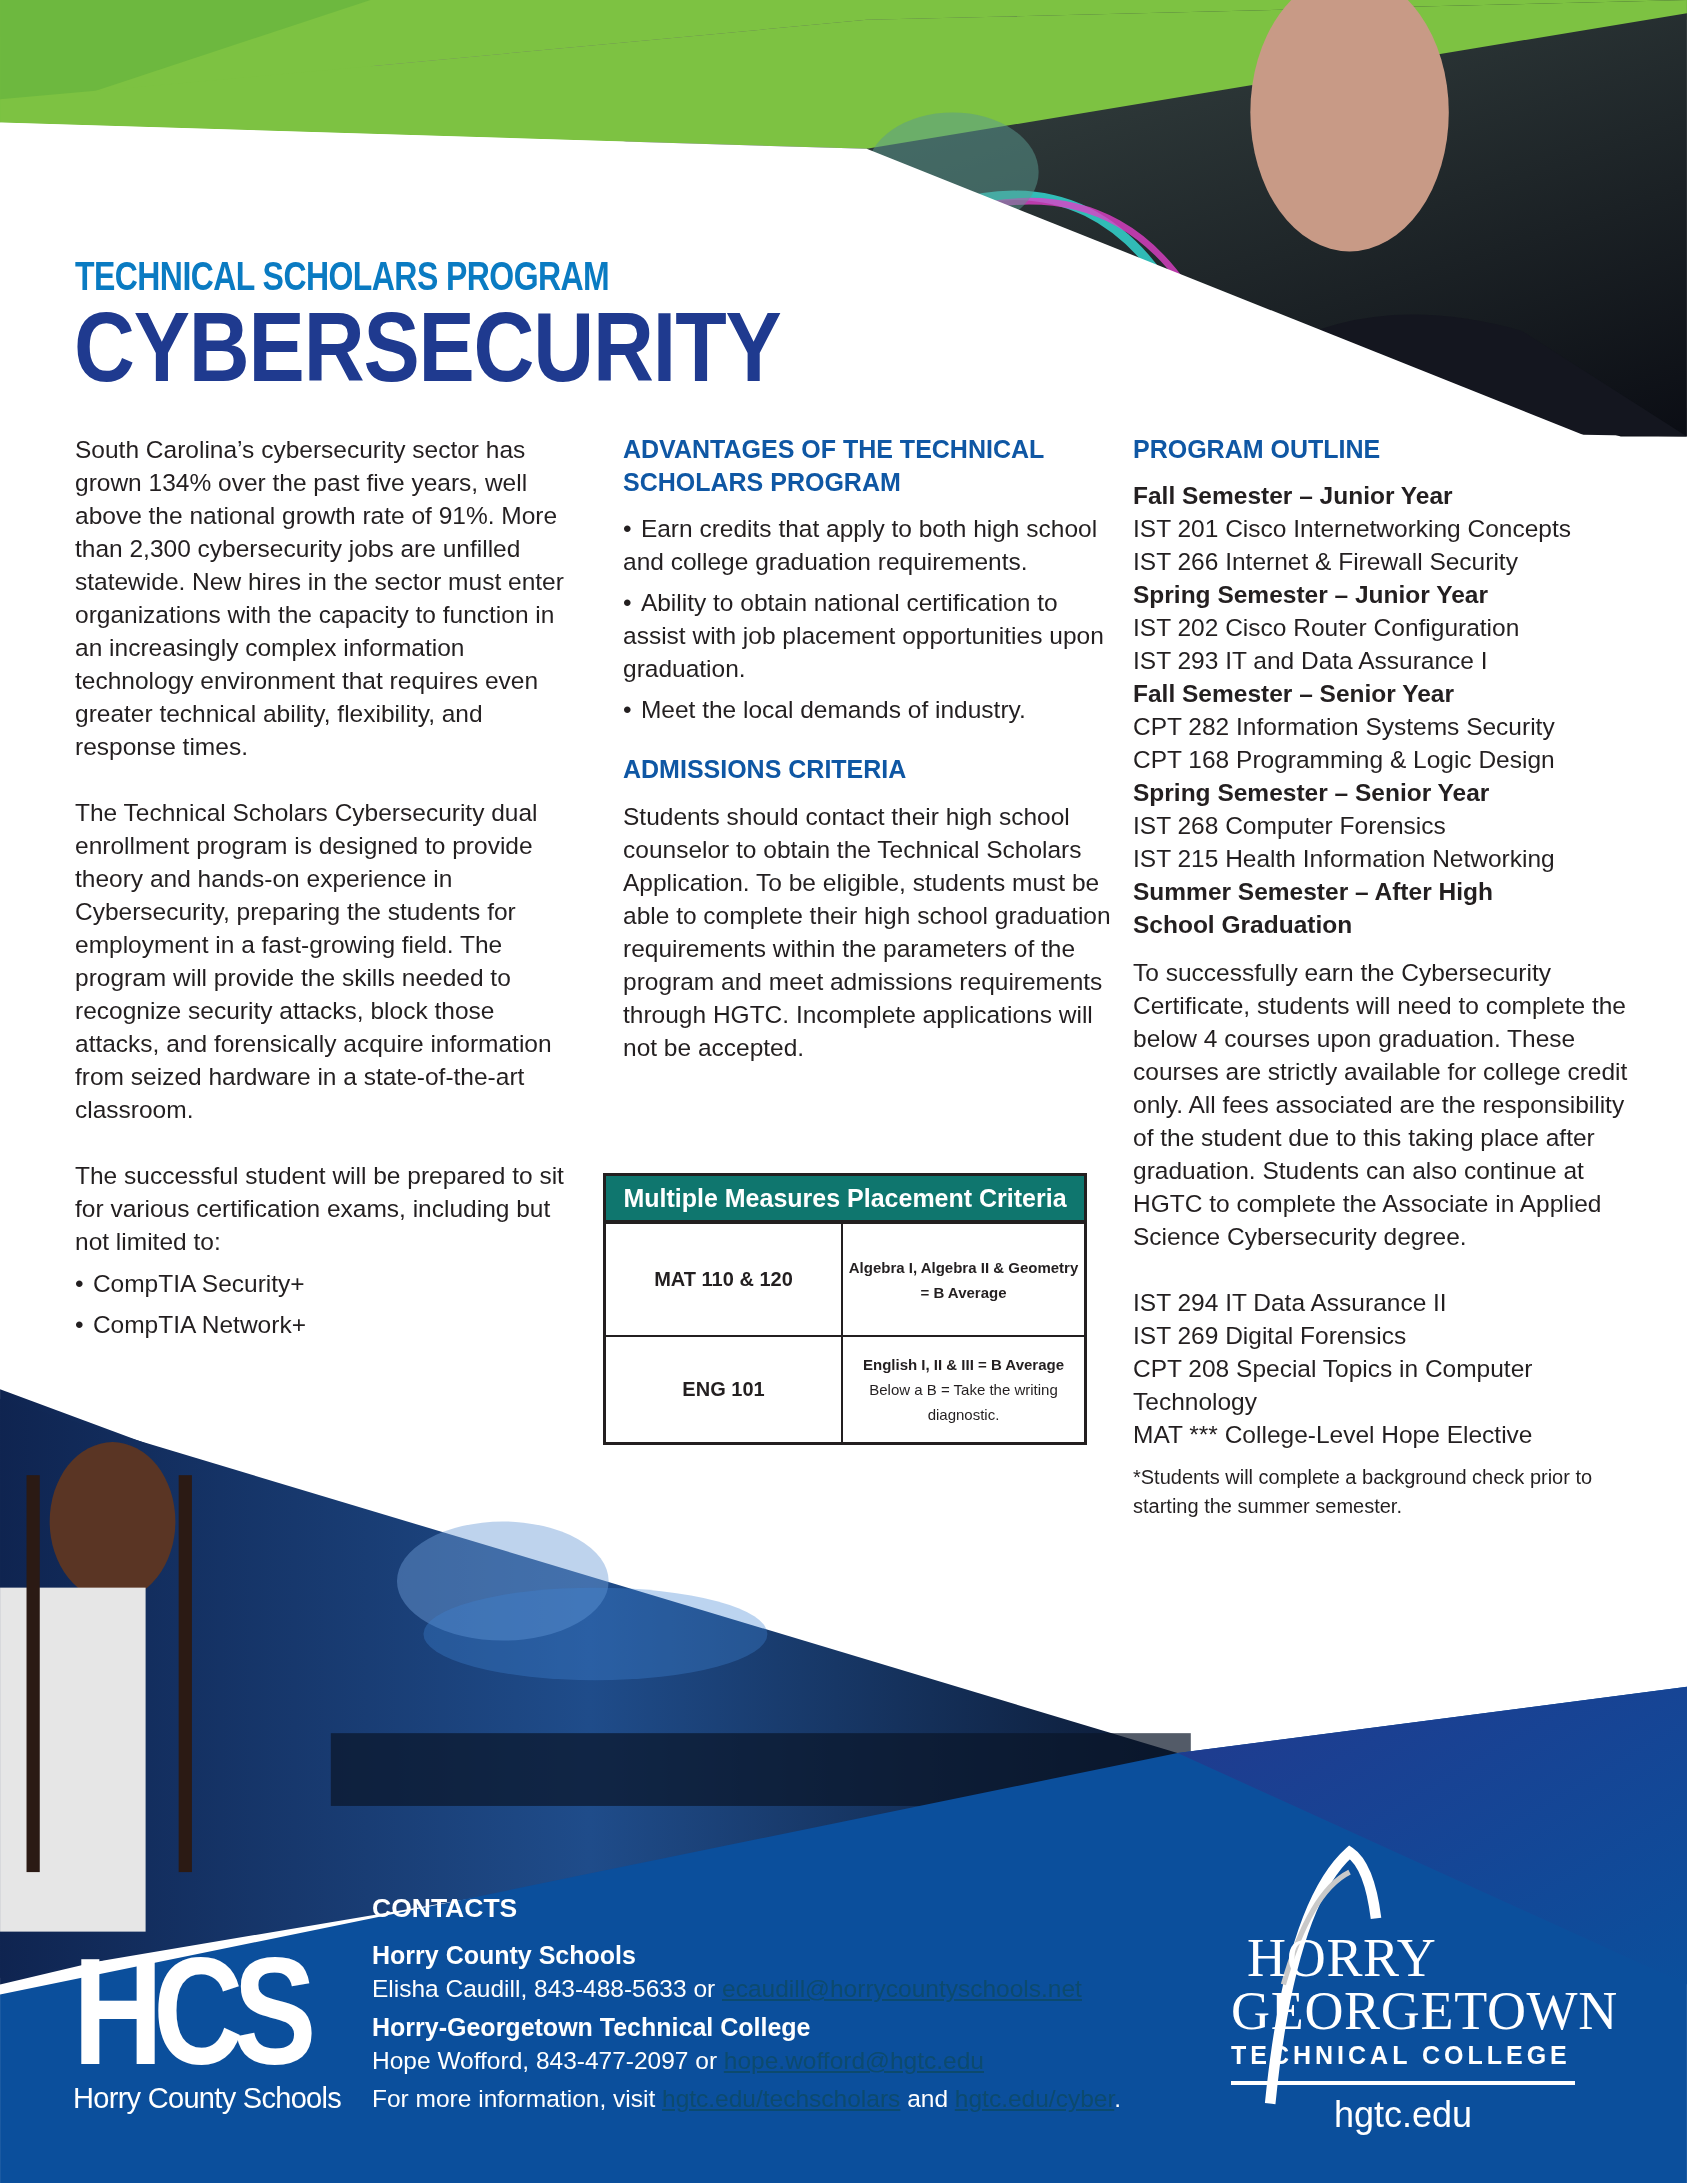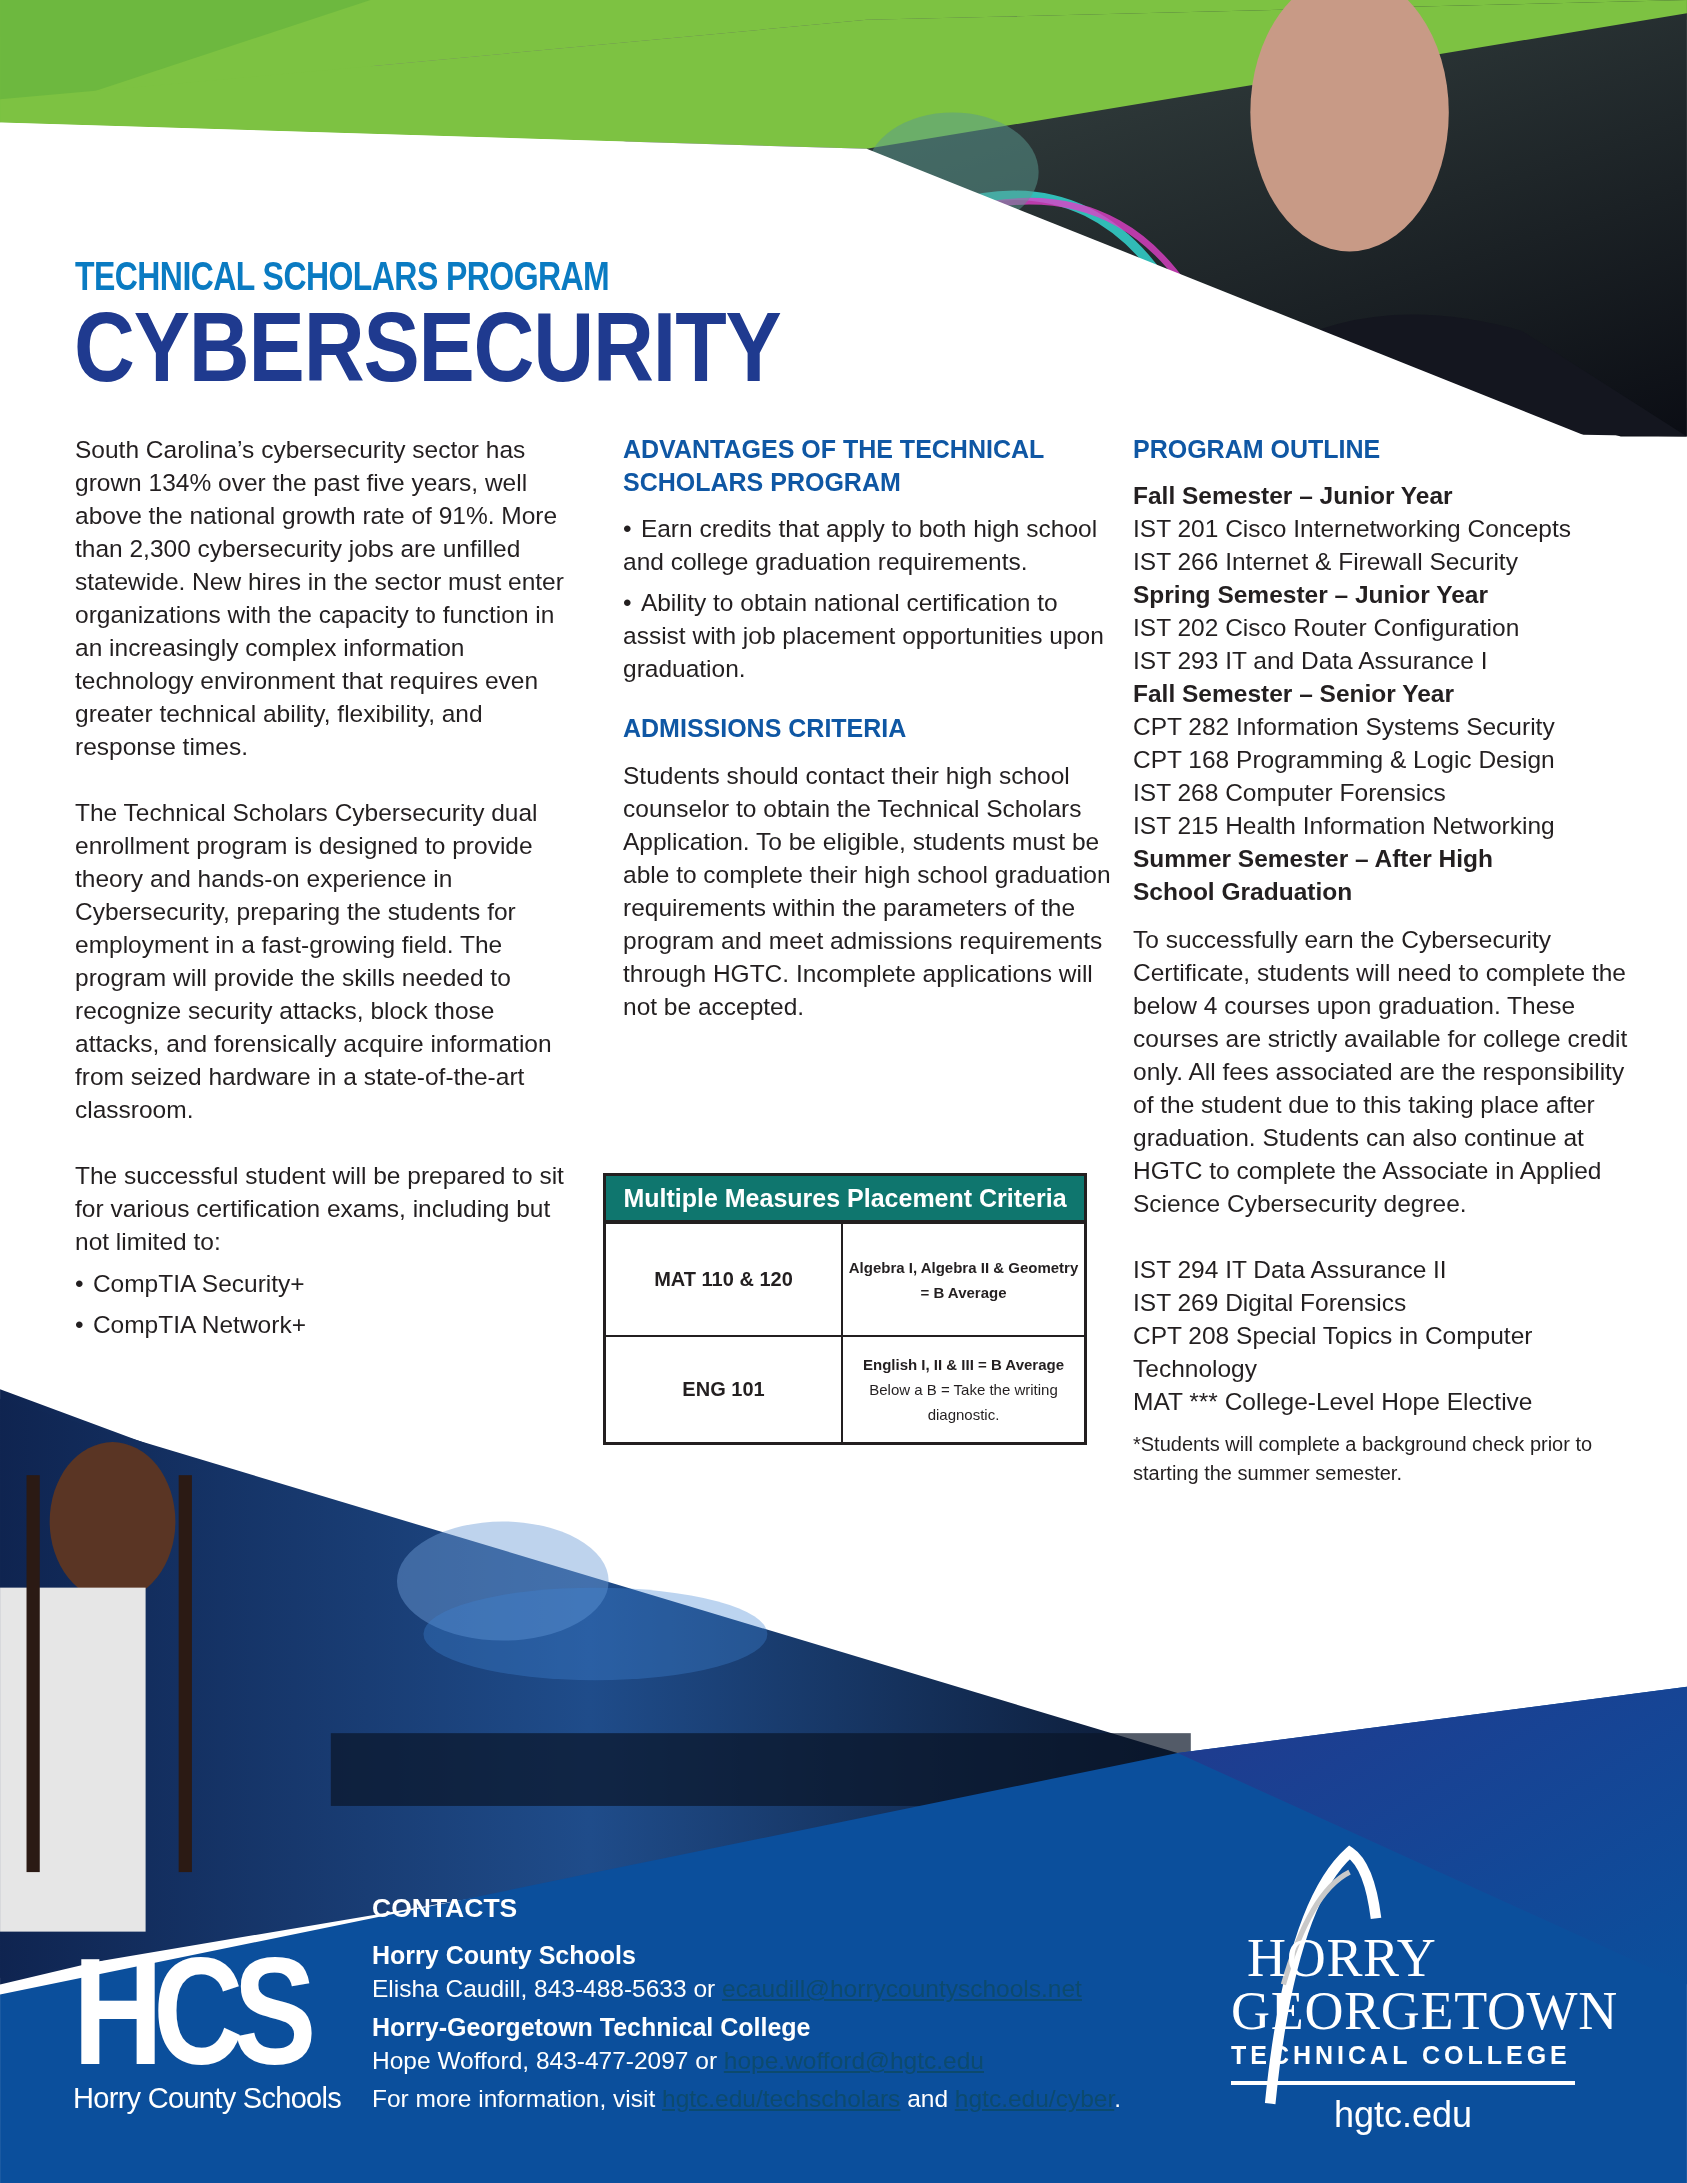--- a/index.html
+++ b/index.html
@@ -129,20 +129,21 @@
     <li>CompTIA Security+</li>
     <li>CompTIA Network+</li>
   </ul>
 </div>
 
 <div class="col col2">
   <div class="h-blue" style="margin-bottom:13.2px;">ADVANTAGES OF THE TECHNICAL SCHOLARS PROGRAM</div>
   <ul class="adv-list">
     <li>Earn credits that apply to both high school and college graduation requirements.</li>
     <li>Ability to obtain national certification to assist with job placement opportunities upon graduation.</li>
+    <li>Meet the local demands of industry.</li>
   </ul>
   <div class="h-blue" style="margin-top:26.5px; margin-bottom:14.6px;">ADMISSIONS CRITERIA</div>
   <p>Students should contact their high school counselor to obtain the Technical Scholars Application. To be eligible, students must be able to complete their high school graduation requirements within the parameters of the program and meet admissions requirements through HGTC. Incomplete applications will not be accepted.</p>
 </div>
 
 <div class="table">
   <div class="head">Multiple Measures Placement Criteria</div>
   <div class="row r1">
     <div class="c1">MAT 110 &amp; 120</div>
     <div class="c2 bold">
@@ -169,20 +170,21 @@
     <div class="sem">Spring Semester – Junior Year</div>
     <div>IST 202 Cisco Router Configuration</div>
     <div>IST 293 IT and Data Assurance I</div>
   </div>
   <div>
     <div class="sem">Fall Semester – Senior Year</div>
     <div>CPT 282 Information Systems Security</div>
     <div>CPT 168 Programming &amp; Logic Design</div>
   </div>
   <div>
+    <div class="sem">Spring Semester – Senior Year</div>
     <div>IST 268 Computer Forensics</div>
     <div>IST 215 Health Information Networking</div>
   </div>
   <div>
     <div class="sem" style="width:370px;">Summer Semester – After High School Graduation</div>
   </div>
   <p style="margin-top:14.6px;">To successfully earn the Cybersecurity Certificate, students will need to complete the below 4 courses upon graduation. These courses are strictly available for college credit only. All fees associated are the responsibility of the student due to this taking place after graduation. Students can also continue at HGTC to complete the Associate in Applied Science Cybersecurity degree.</p>
   <div class="gap"></div>
   <div>IST 294 IT Data Assurance II</div>
   <div>IST 269 Digital Forensics</div>

